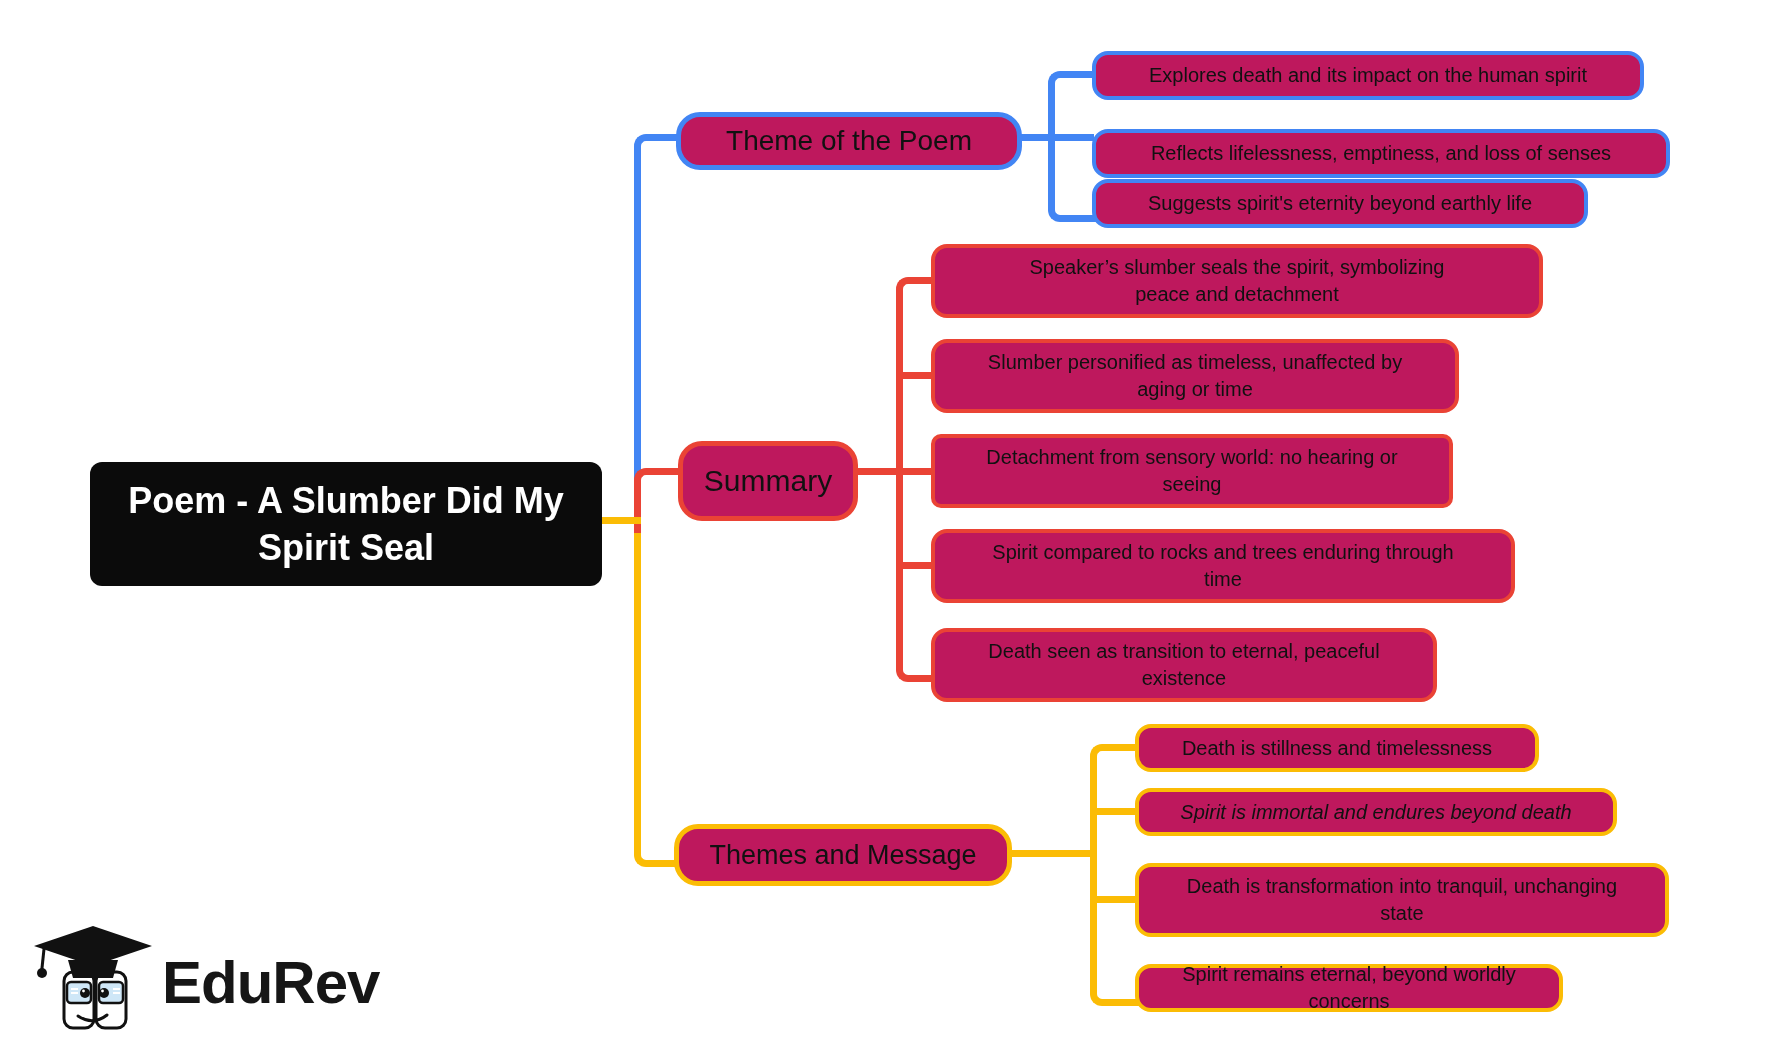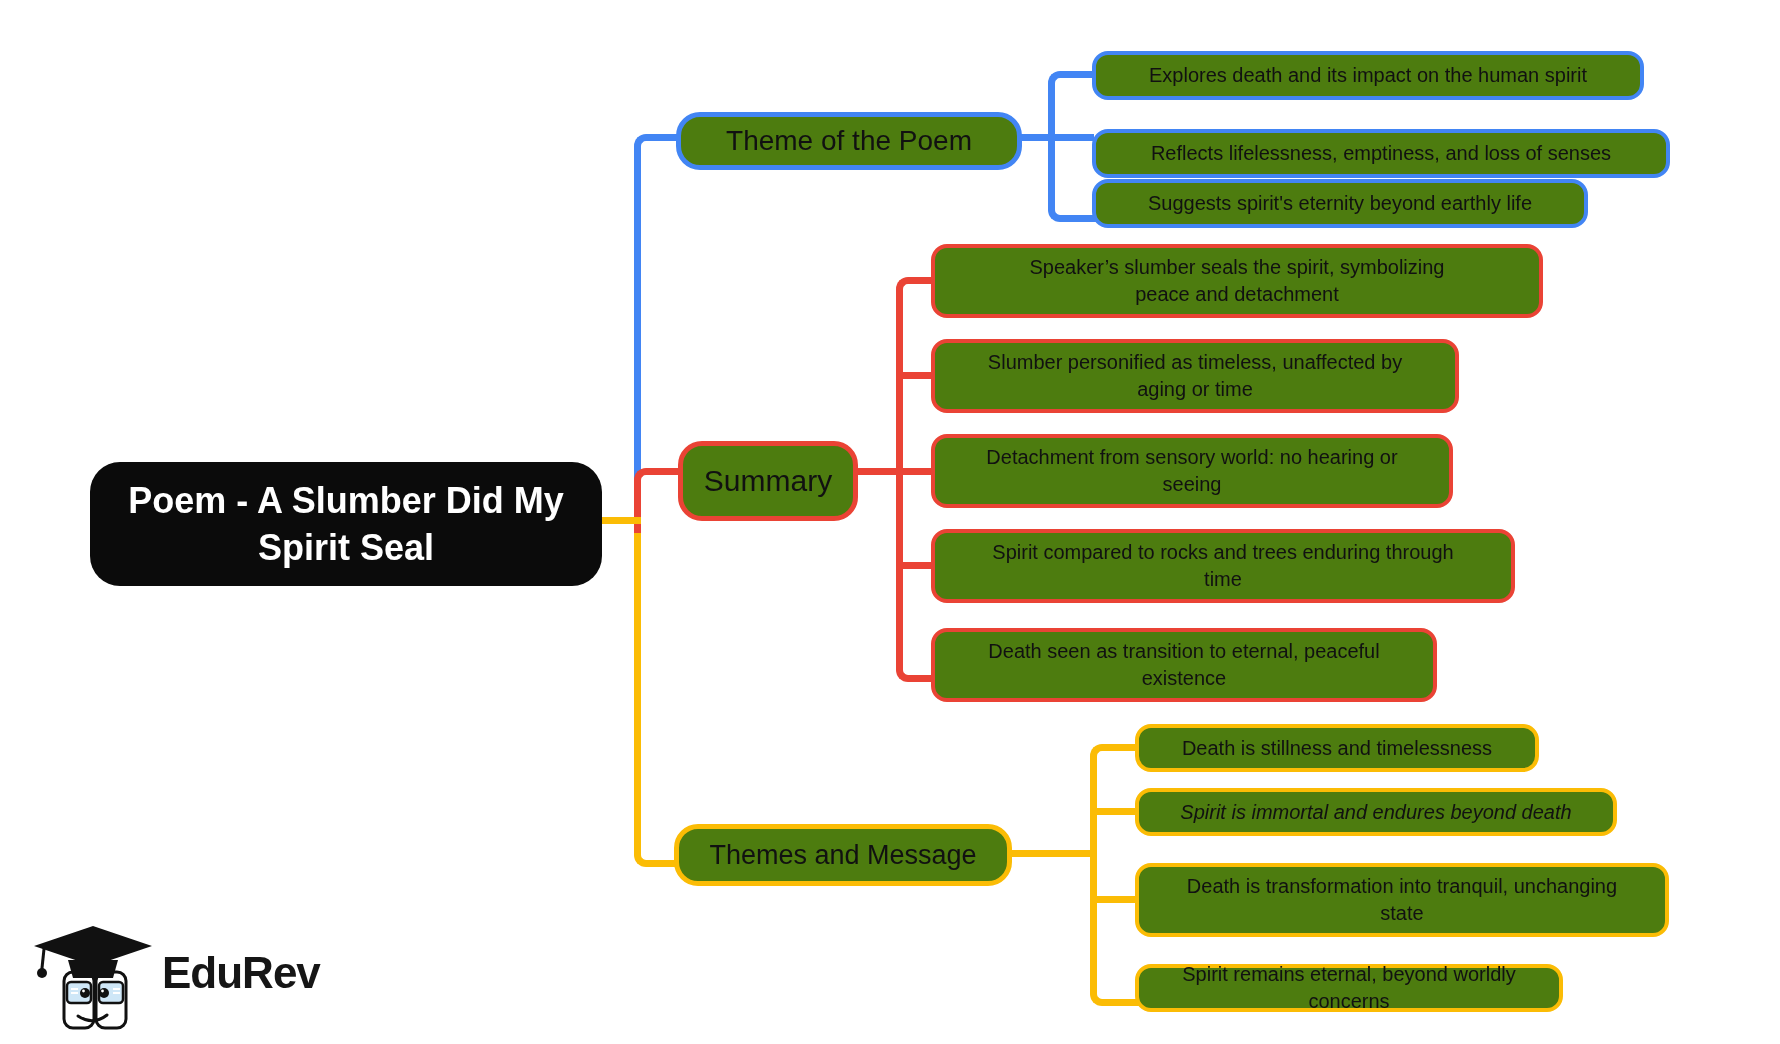--- a/index.html
+++ b/index.html
@@ -18,38 +18,38 @@
   .elbow.yellow{border-color:#FBBC05;}
   
   .l-top{border-left:7px solid;border-top:7px solid;border-top-left-radius:12px;}
   
   .l-bottom{border-left:7px solid;border-bottom:7px solid;border-bottom-left-radius:12px;}
   
   .bracket{border-left:7px solid;border-top:7px solid;border-bottom:7px solid;
            border-top-left-radius:12px;border-bottom-left-radius:12px;}
   
   .node{
-    position:absolute;background:#4d7c0f;display:flex;align-items:center;justify-content:center;
+    position:absolute;background:#be185d;display:flex;align-items:center;justify-content:center;
     text-align:center;color:#111111;box-sizing:border-box;white-space:pre-line;
   }
   .leaf{border:4px solid;border-radius:16px;font-size:20px;line-height:27px;padding:2px 10px;}
   .leaf.blue{border-color:#4285F4;}
   .leaf.red{border-color:#EA4335;}
   .leaf.yellow{border-color:#FBBC05;}
   .branch-label{border:5px solid;border-radius:24px;padding:6px 8px;}
   .branch-label.blue{border-color:#4285F4;font-size:28px;}
   .branch-label.red{border-color:#EA4335;font-size:30px;}
   .branch-label.yellow{border-color:#FBBC05;font-size:27px;}
   .root{
-    background:#0b0b0b;color:#ffffff;border-radius:30px;font-weight:bold;
+    background:#0b0b0b;color:#ffffff;border-radius:12px;font-weight:bold;
     font-size:36px;line-height:47px;white-space:pre-line;
   }
   
   .logo-text{
-    position:absolute;left:162px;top:948px;font-size:44px;font-weight:bold;color:#161616;
+    position:absolute;left:162px;top:948px;font-size:60px;font-weight:bold;color:#161616;
     letter-spacing:-1px;
   }
 </style>
 </head>
 <body>
 
 <div id="canvas">
 
   <div class="elbow blue l-top" style="left:634px;top:134px;width:48px;height:344px;"></div>
 
@@ -78,21 +78,21 @@
   <div class="node branch-label blue" style="left:676px;top:112px;width:346px;height:58px;">Theme of the Poem</div>
   <div class="node leaf blue" style="left:1092px;top:51px;width:552px;height:49px;">Explores death and its impact on the human spirit</div>
   <div class="node leaf blue" style="left:1092px;top:129px;width:578px;height:49px;">Reflects lifelessness, emptiness, and loss of senses</div>
   <div class="node leaf blue" style="left:1092px;top:179px;width:496px;height:49px;">Suggests spirit's eternity beyond earthly life</div>
 
   <div class="node branch-label red" style="left:678px;top:441px;width:180px;height:80px;">Summary</div>
   <div class="node leaf red" style="left:931px;top:244px;width:612px;height:74px;">Speaker’s slumber seals the spirit, symbolizing
 peace and detachment</div>
   <div class="node leaf red" style="left:931px;top:339px;width:528px;height:74px;">Slumber personified as timeless, unaffected by
 aging or time</div>
-  <div class="node leaf red" style="left:931px;top:434px;width:522px;height:74px;">Detachment from sensory world: no hearing or
+  <div class="node leaf red" style="left:931px;top:434px;width:522px;height:74px;border-radius:10px;">Detachment from sensory world: no hearing or
 seeing</div>
   <div class="node leaf red" style="left:931px;top:529px;width:584px;height:74px;">Spirit compared to rocks and trees enduring through
 time</div>
   <div class="node leaf red" style="left:931px;top:628px;width:506px;height:74px;">Death seen as transition to eternal, peaceful
 existence</div>
 
   <div class="node branch-label yellow" style="left:674px;top:824px;width:338px;height:62px;text-align:center;">Themes and Message</div>
   <div class="node leaf yellow" style="left:1135px;top:724px;width:404px;height:48px;">Death is stillness and timelessness</div>
   <div class="node leaf yellow" style="left:1135px;top:788px;width:482px;height:48px;font-style:italic;">Spirit is immortal and endures beyond death</div>
   <div class="node leaf yellow" style="left:1135px;top:863px;width:534px;height:74px;">Death is transformation into tranquil, unchanging

